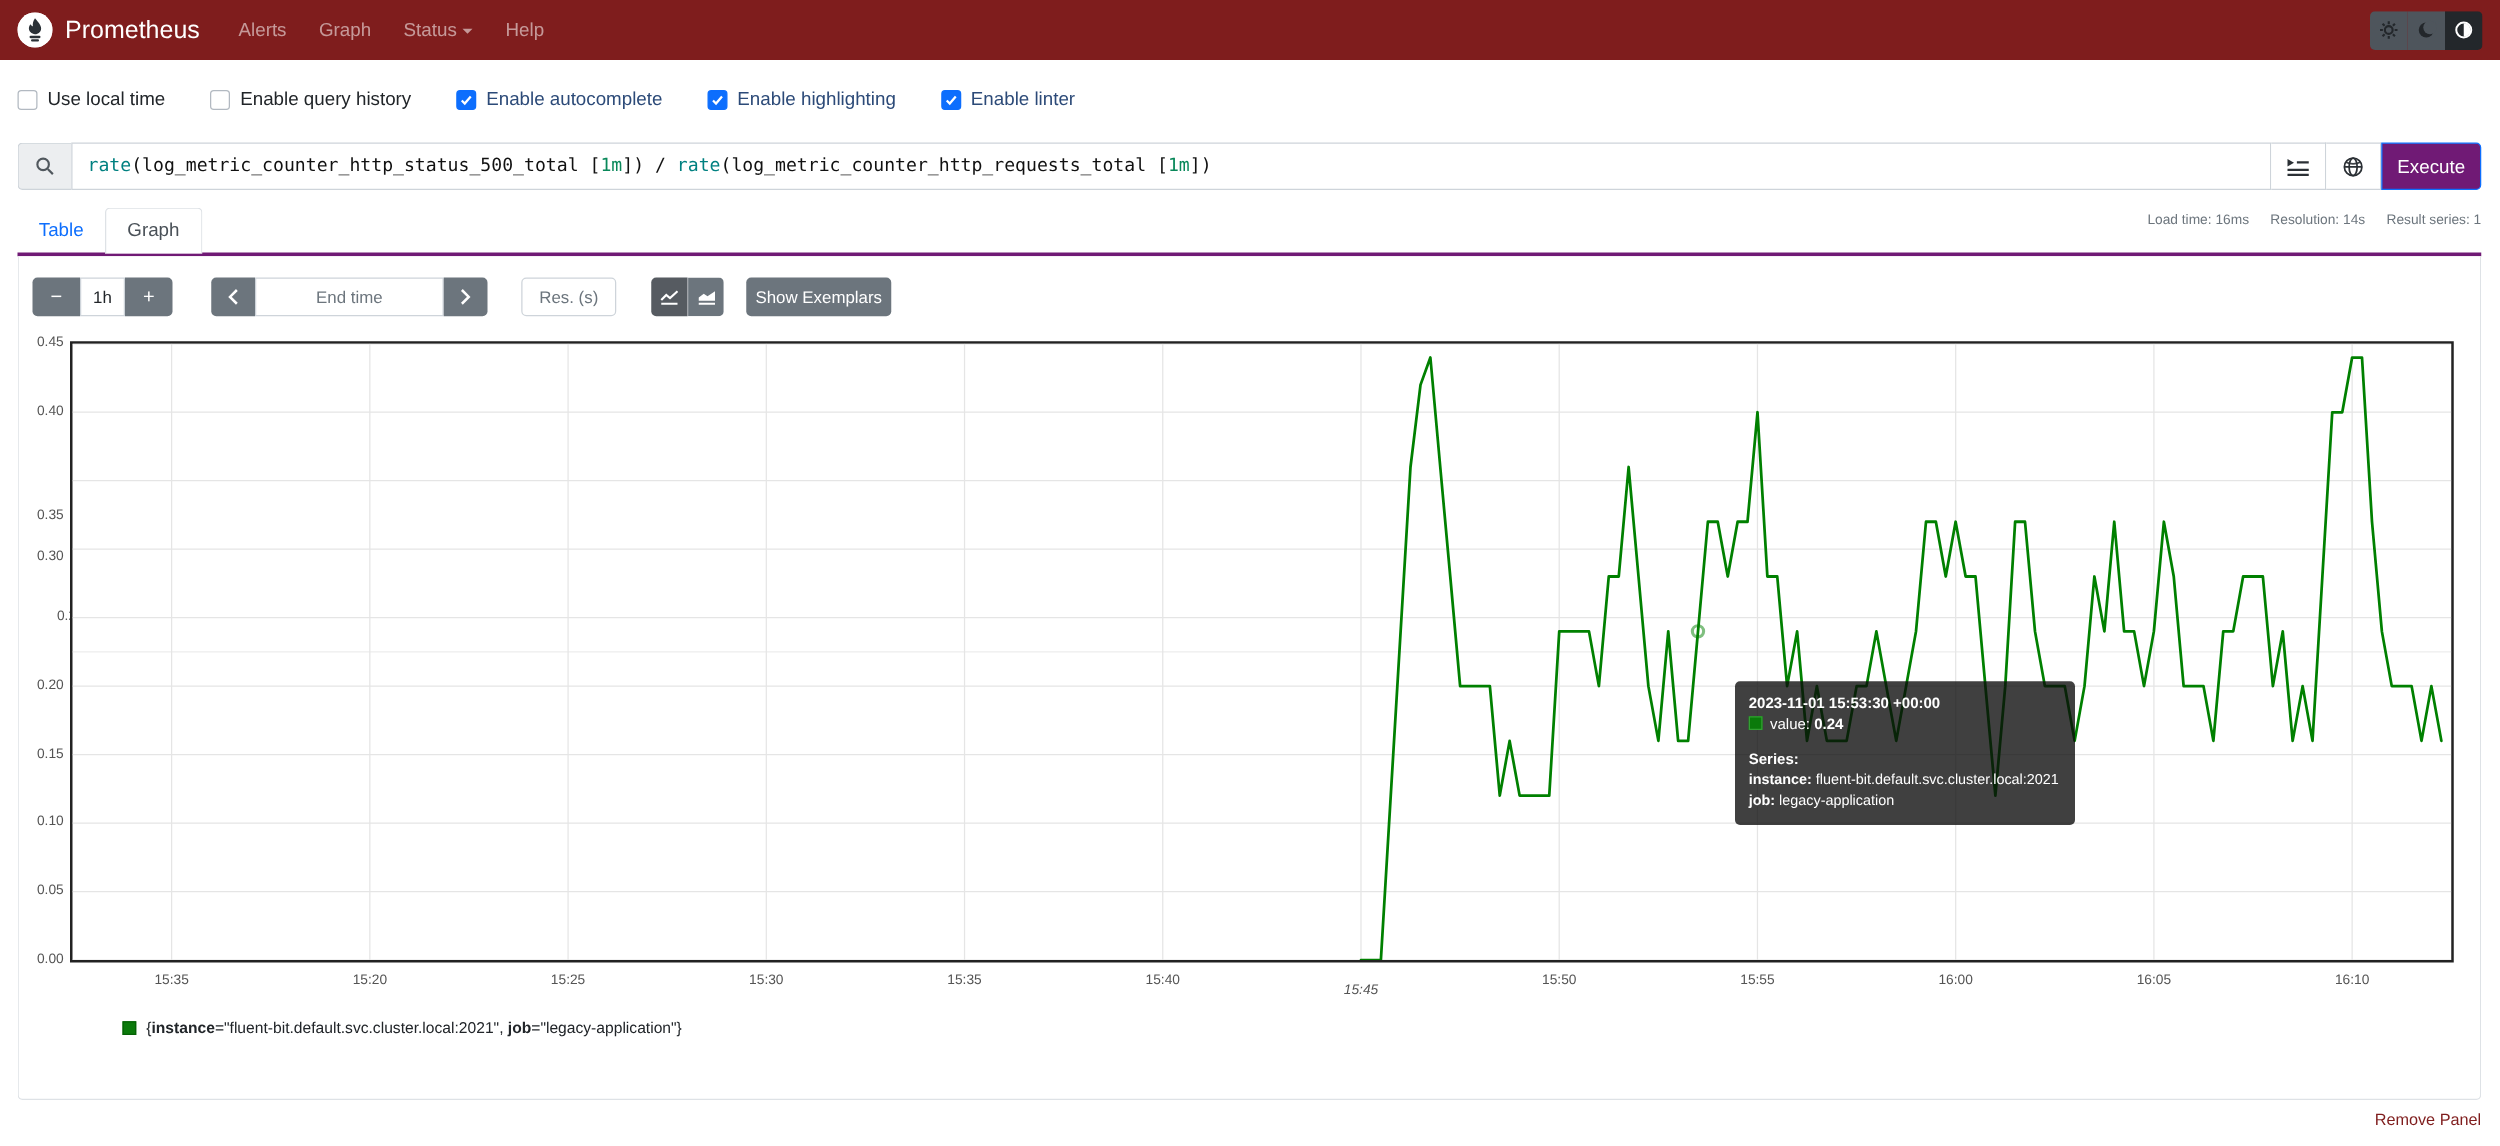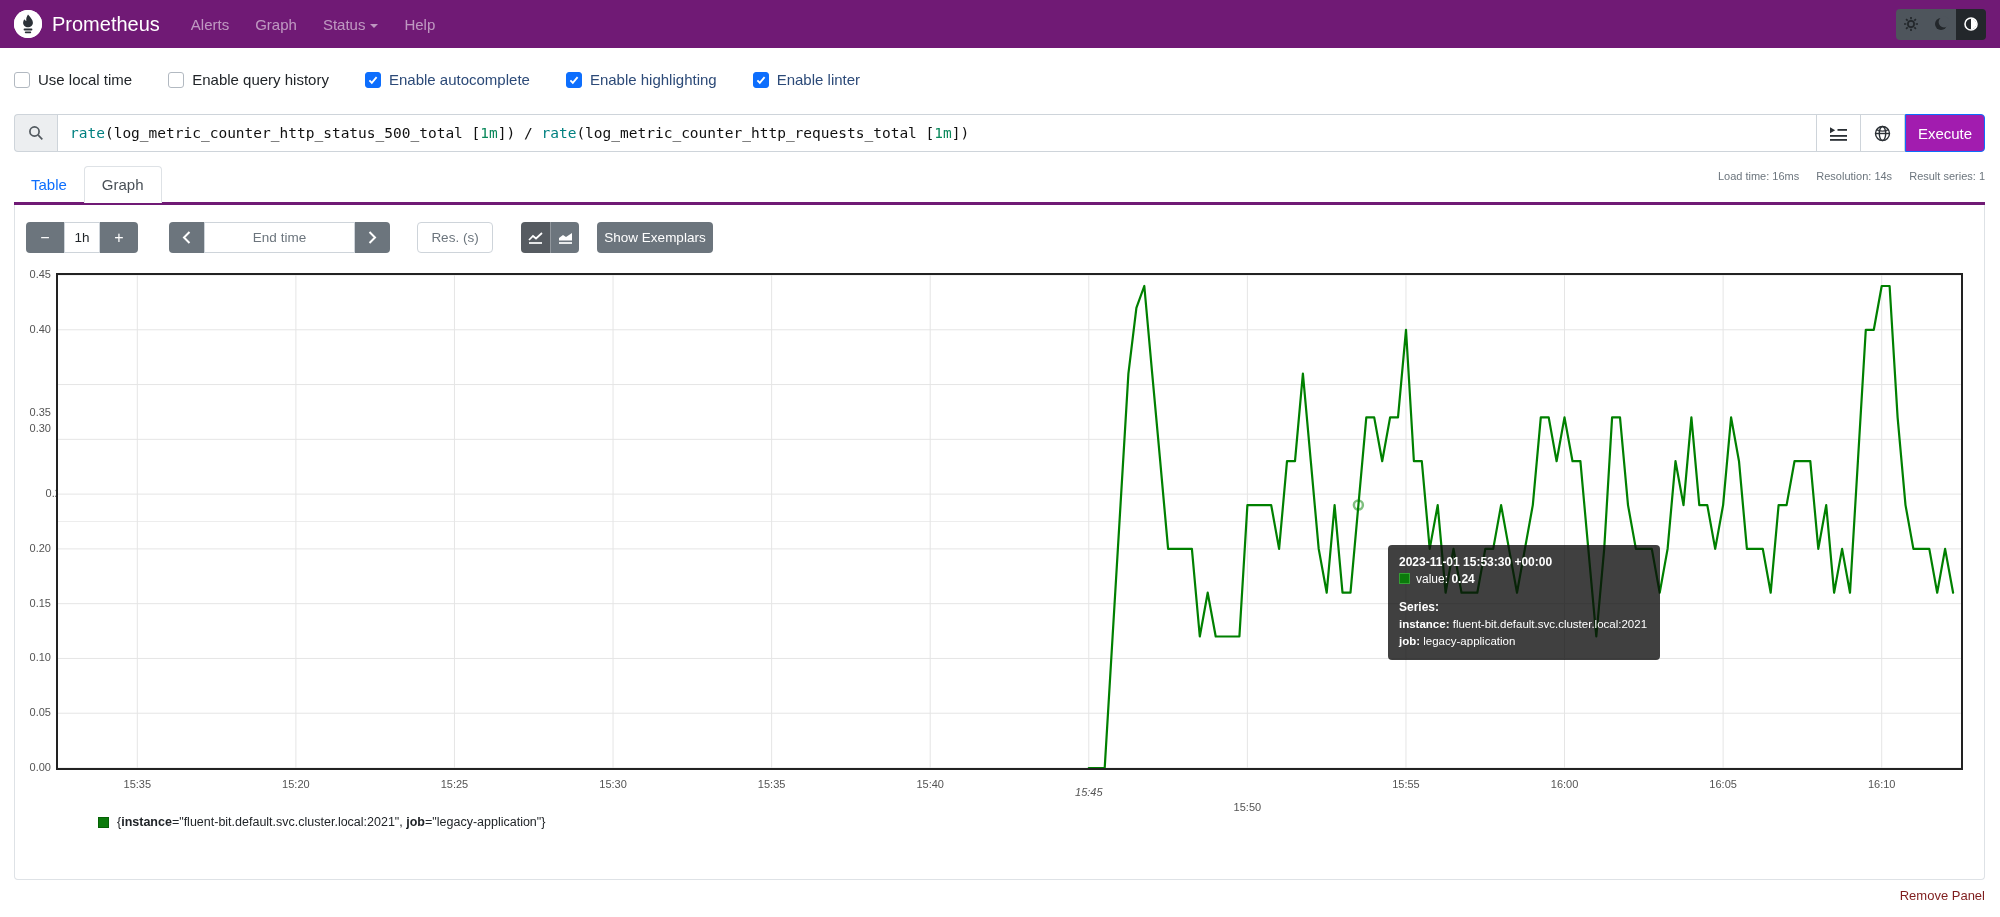--- a/index.html
+++ b/index.html
@@ -2,21 +2,21 @@
 <html><head>
 <meta charset="utf-8">
 <style>
   * { margin:0; padding:0; box-sizing:border-box; }
   html,body { width:2000px; height:917px; background:#fff;
               font-family:"Liberation Sans", sans-serif; }
   #app { position:relative; width:2000px; height:917px; overflow:hidden; }
 
   
   .navbar { position:absolute; left:0; top:0; width:2000px; height:48px;
-            background:#701a75; display:flex; align-items:center; padding:0 14px; }
+            background:#7f1d1d; display:flex; align-items:center; padding:0 14px; }
   .brand-logo { width:28px; height:28px; border-radius:50%; background:#fff;
                 display:flex; align-items:center; justify-content:center; }
   .brand-name { color:#fff; font-size:20px; margin:0 18px 0 10px; font-weight:500; }
   .nav-link { color:rgba(255,255,255,0.55); font-size:15px; padding:0 13px; cursor:pointer; }
   .caret { display:inline-block; width:0; height:0; margin-left:5px; vertical-align:2px;
            border-left:4px solid transparent; border-right:4px solid transparent;
            border-top:4px solid rgba(255,255,255,0.55); }
   .theme-group { margin-left:auto; display:flex; border-radius:4px; overflow:hidden; height:31px; }
   .theme-btn { width:30px; height:31px; background:#4e555c; border:none; display:flex;
                align-items:center; justify-content:center; cursor:pointer; }
@@ -34,21 +34,21 @@
   .querybar { position:absolute; left:14px; top:114px; width:1971px; height:38px; display:flex; }
   .q-addon { width:43px; background:#eceef0; border:1px solid #ced4da; border-right:none;
              border-radius:4px 0 0 4px; display:flex; align-items:center; justify-content:center; }
   .q-input { flex:1; background:#fff; border:1px solid #ced4da; display:flex; align-items:center;
              padding-left:12px; font-family:"DejaVu Sans Mono","Liberation Mono",monospace;
              font-size:14.5px; white-space:pre; cursor:text; }
   .tok-fn { color:#008080; } .tok-metric { color:#111; }
   .tok-punct { color:#111; } .tok-dur { color:#09885a; } .tok-op { color:#111; }
   .q-btn { width:44px; background:#fff; border:1px solid #ced4da; border-left:none;
            display:flex; align-items:center; justify-content:center; cursor:pointer; }
-  .q-exec { width:80px; background:#a21caf; color:#fff; border:1px solid #0d6efd;
+  .q-exec { width:80px; background:#701a75; color:#fff; border:1px solid #0d6efd;
             font-size:15px; border-radius:0 4px 4px 0; cursor:pointer;
             font-family:"Liberation Sans",sans-serif; }
 
   
   .tabs { position:absolute; left:14px; top:166px; width:1971px; height:39px;
           border-bottom:3px solid #701a75; display:flex; align-items:flex-end; }
   .tab { font-size:15px; padding:9px 17px; cursor:pointer; }
   .tab.inactive { color:#0d6efd; }
   .tab.active { color:#495057; background:#fff; border:1px solid #dee2e6; border-bottom:1px solid #fff;
                 border-radius:4px 4px 0 0; margin-bottom:-1px; }
@@ -260,21 +260,21 @@
       <button class="btn-sec rd" style="width:116px;font-size:13.5px">Show Exemplars</button>
     </div>
 
     <div id="ylabels">
         <span class="ylab" style="left: 2px; top: 556px;">0.00</span>
         <span class="ylab" style="left: 2px; top: 501.222px;">0.05</span>
         <span class="ylab" style="left: 2px; top: 446.444px;">0.10</span>
         <span class="ylab" style="left: 2px; top: 391.667px;">0.15</span>
         <span class="ylab" style="left: 2px; top: 336.889px;">0.20</span>
         <span class="ylab" style="left: 18px; top: 282.111px;">0.25</span>
-        <span class="ylab" style="left: 2px; top: 217px;">0.30</span>
+        <span class="ylab" style="left: 2px; top: 234px;">0.30</span>
         <span class="ylab" style="left: 2px; top: 172.556px; margin-top: 28px;">0.35</span>
         <span class="ylab" style="left: 2px; top: 117.778px;">0.40</span>
         <span class="ylab" style="left: 2px; top: 63px;">0.45</span>
       </div>
 
     <div class="plot" id="plot">
       <svg id="chart-svg" width="1903" height="493">
           <line x1="0" x2="1903" y1="493" y2="493" stroke="#e5e5e5" stroke-width="1"></line>
           <line x1="0" x2="1903" y1="438.22222222222223" y2="438.22222222222223" stroke="#e5e5e5" stroke-width="1"></line>
           <line x1="0" x2="1903" y1="383.44444444444446" y2="383.44444444444446" stroke="#e5e5e5" stroke-width="1"></line>
@@ -314,21 +314,21 @@
     </div>
 
     <div id="xlabels">
         <span class="xlab" style="left: 98.2917px; top: 573px;">15:35</span>
         <span class="xlab" style="left: 256.875px; top: 573px;">15:20</span>
         <span class="xlab" style="left: 415.458px; top: 573px;">15:25</span>
         <span class="xlab" style="left: 574.042px; top: 573px;">15:30</span>
         <span class="xlab" style="left: 732.625px; top: 573px;">15:35</span>
         <span class="xlab" style="left: 891.208px; top: 573px;">15:40</span>
         <span class="xlab" style="left: 1049.79px; top: 581px; font-style: italic;">15:45</span>
-        <span class="xlab" style="left: 1208.38px; top: 596px;">15:50</span>
+        <span class="xlab" style="left: 1208.38px; top: 573px;">15:50</span>
         <span class="xlab" style="left: 1366.96px; top: 573px;">15:55</span>
         <span class="xlab" style="left: 1525.54px; top: 573px;">16:00</span>
         <span class="xlab" style="left: 1684.12px; top: 573px;">16:05</span>
         <span class="xlab" style="left: 1842.71px; top: 573px;">16:10</span>
       </div>
 
     <div class="legend">
       <span class="sw"></span>
       <span id="legend-text"><span>{</span><b>instance</b><span>="fluent-bit.default.svc.cluster.local:2021", </span><b>job</b><span>="legacy-application"}</span></span>
     </div>

